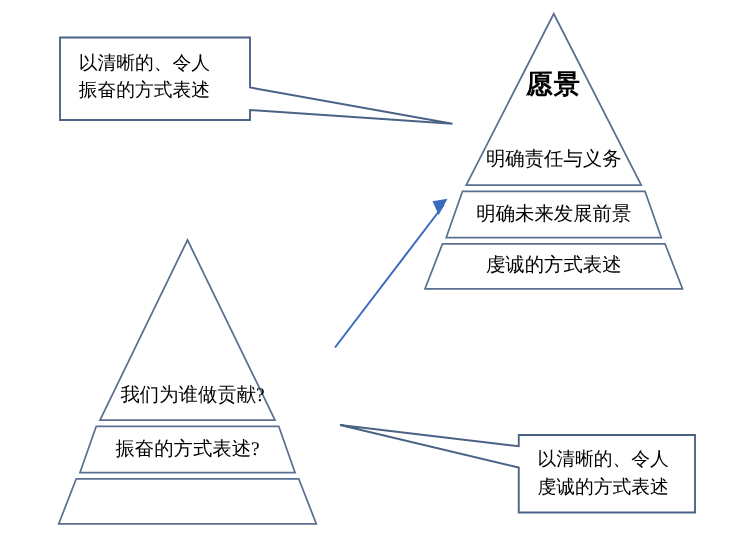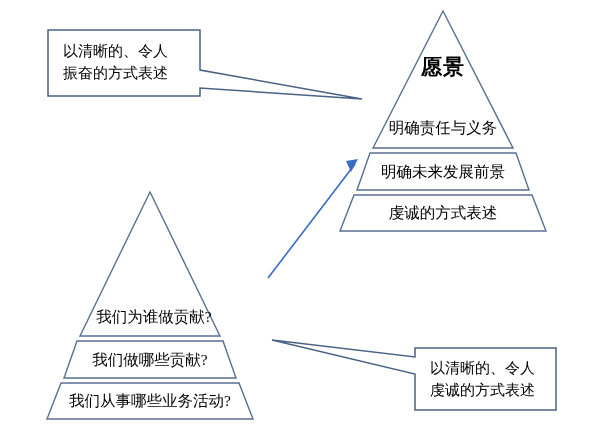--- a/index.html
+++ b/index.html
@@ -122,23 +122,22 @@
 
   <div class="txt tier-label center-x" style="left:443px; top:118px;">明确责任与义务</div>
 
   <div class="txt tier-label center-x" style="left:443px; top:162px;">明确未来发展前景</div>
 
   <div class="txt tier-label center-x" style="left:443px; top:203px;">虔诚的方式表述</div>
 
 
   <div class="txt tier-label center-x" style="left:154px; top:307px;">我们为谁做贡献?</div>
 
-  <div class="txt tier-label center-x" style="left:150px; top:350px;">我们做哪些贡献?</div>
+  <div class="txt tier-label center-x" style="left:150px; top:350px;">振奋的方式表述?</div>
 
-  <div class="txt tier-label center-x" style="left:150px; top:391px;">我们从事哪些业务活动?</div>
 
   <div class="txt callout-text" style="left:63px; top:41px;">以清晰的、令人
 振奋的方式表述</div>
 
   <div class="txt callout-text" style="left:430px; top:358px;">以清晰的、令人
 虔诚的方式表述</div>
 
 </div>
 
 </body></html>

